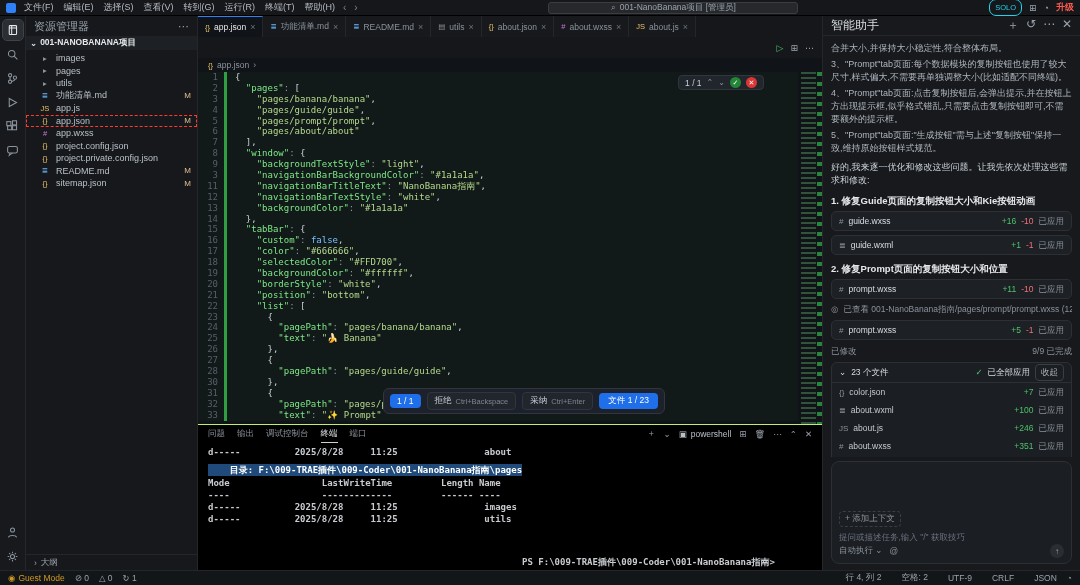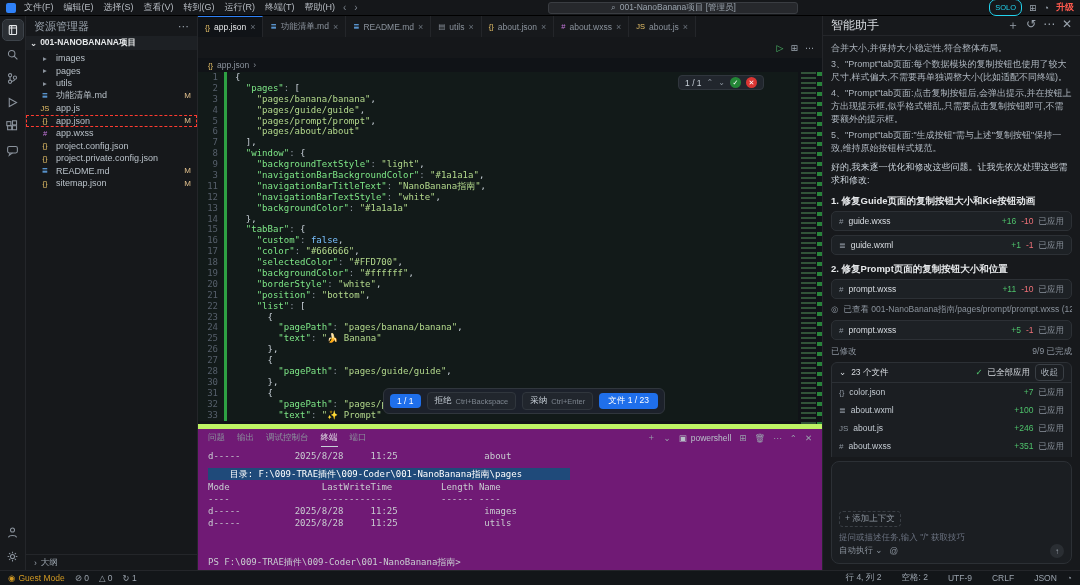--- a/index.html
+++ b/index.html
@@ -84,27 +84,27 @@
   .circ.no { background:#da3633; }
 
   .reviewbar { position:absolute; left:185px; bottom:10px; background:#1c212b; border:1px solid #30363d;
     border-radius:6px; display:flex; align-items:center; gap:6px; padding:3px 6px; font-size:8.5px; }
   .rb-pill { background:#1f6feb; color:#fff; border-radius:4px; padding:2px 7px; }
   .rb-btn { background:#21262d; border:1px solid #30363d; border-radius:4px; color:#c9d1d9; padding:2px 7px; display:flex; gap:4px; align-items:center; cursor:pointer; }
   .rb-key { color:#7d858f; font-size:7.5px; }
   .rb-files { background:#1f6feb; color:#fff; border-radius:4px; padding:2px 9px; cursor:pointer; }
 
   
-  .panel { height:146px; flex:0 0 146px; border-top:5px solid #bef264; background:#701a75; display:flex; flex-direction:column; }
+  .panel { height:146px; flex:0 0 146px; border-top:1px solid #bef264; background:#000000; display:flex; flex-direction:column; }
   .panel-tabs { height:18px; display:flex; align-items:center; gap:12px; padding:0 10px; font-size:8.5px; color:#8b939d; flex:0 0 18px; }
   .ptab { cursor:pointer; height:100%; display:flex; align-items:center; }
   .ptab.active { color:#e6e8ea; border-bottom:1px solid #c9d1d9; }
   .panel-right { margin-left:auto; display:flex; align-items:center; gap:8px; color:#9aa3ad; }
   .shell { display:flex; align-items:center; gap:4px; font-size:8.5px; color:#b8c0c8; }
-  .term { flex:1; display:flex; flex-direction:column; padding:3px 10px 2px; overflow:hidden; font-family:"DejaVu Sans Mono","Liberation Mono",monospace; }
+  .term { flex:1; display:flex; flex-direction:row; padding:3px 10px 2px; overflow:hidden; font-family:"DejaVu Sans Mono","Liberation Mono",monospace;font-weight:bold; }
   .tl { font-size:9px; line-height:12px; white-space:pre; color:#c8ccd0; }
   .tl.sel { background:#1f4a7a; color:#fff; display:inline-block; min-width:60%; }
   .tprompt { margin-top:auto; font-size:9px; line-height:12px; white-space:pre; color:#c8ccd0; }
 
   
   .chat { width:258px; flex:0 0 258px; background:#17191c; border-left:1px solid #24262a; display:flex; flex-direction:column; }
   .chat-head { height:20px; display:flex; align-items:center; padding:0 8px; gap:6px; border-bottom:1px solid #24262a; font-size:12px; color:#d8dce1; flex:0 0 20px; }
   .chat-head .hic { margin-left:auto; display:flex; gap:7px; color:#9aa3ad; }
   .chat-body { flex:1; overflow:hidden; padding:6px 8px; font-size:9px; line-height:13px; color:#aeb6bf; }
   .umsg p { margin-bottom:3px; }

